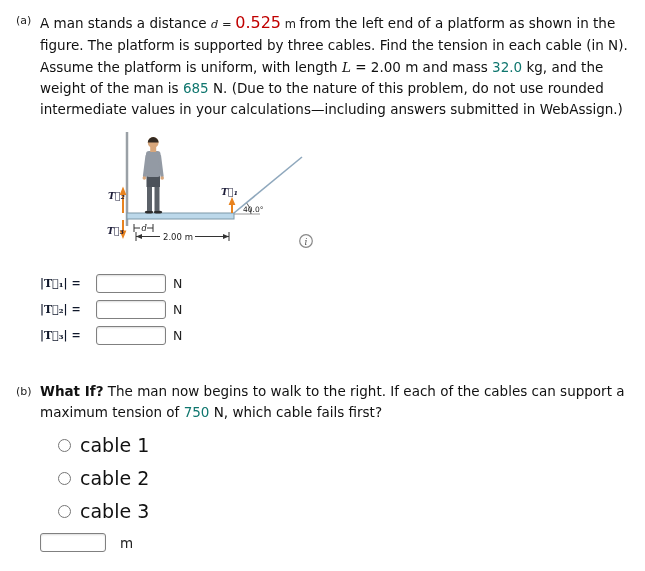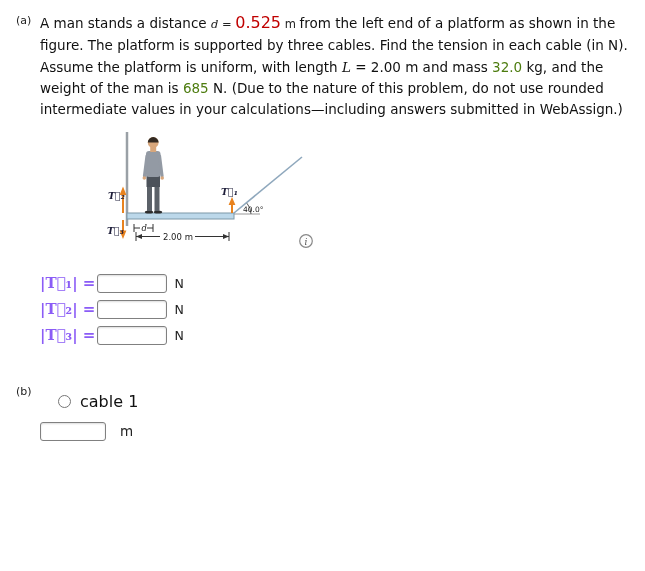--- a/index.html
+++ b/index.html
@@ -6,44 +6,44 @@
   body{
     font-family:"DejaVu Sans","Liberation Sans",sans-serif;
     font-size:13.5px;color:#111;
     width:645px;box-sizing:border-box;
     padding:10px 14px 16px 16px;
   }
   .part{display:flex;margin-bottom:10px;}
   .part-label{flex:0 0 24px;font-size:11px;color:#222;padding-top:4px;}
   .part-body{flex:1;max-width:588px;}
   p.ptext{margin:0 0 4px 0;line-height:1.58;}
-  .val-blue{color:#4d7c0f;}
+  .val-blue{color:#0f766e;}
   .small-var{font-size:11.5px;color:#222;}
   .small-var-italic{font-size:11.5px;font-family:"DejaVu Serif","Liberation Serif",serif;font-style:italic;color:#222;}
   .small-val-red{font-size:16px;color:#c00000;}
   .ital-var{font-family:"DejaVu Serif","Liberation Serif",serif;font-style:italic;}
   .figure{margin:8px 0 12px 56px;}
   .flabel{font-family:"DejaVu Serif","Liberation Serif",serif;font-weight:bold;font-style:italic;font-size:9.5px;fill:#1c1c38;}
   .fdim{font-size:8.5px;fill:#222;font-family:"DejaVu Sans",sans-serif;}
   .answers{margin:10px 0 26px 0;}
   .answer-row{display:flex;align-items:center;margin:7px 0;}
   .ans-label{
     font-family:"DejaVu Serif","Liberation Serif",serif;font-weight:bold;
-    font-size:15px;color:#8b5cf6;min-width:54px;display:inline-block;
+    font-size:11px;color:#0f172a;min-width:54px;display:inline-block;
   }
   .ans-input,.final-input{
     width:62px;height:17px;border:1px solid #808080;border-radius:3px;
     box-shadow:inset 0 1px 2px rgba(0,0,0,.14);margin:0 7px 0 2px;
     font-family:"DejaVu Sans",sans-serif;font-size:12px;padding:0 3px;
   }
   .unit{font-size:12.5px;color:#222;}
   .radio-group{margin:4px 0 10px 18px;}
   .radio-row{display:flex;align-items:center;margin:11px 0;}
   input[type=radio]{width:13px;height:13px;margin:0 9px 0 0;}
-  .radio-label{font-size:16px;color:#111;}
+  .radio-label{font-size:19px;color:#111;}
   .final-row{display:flex;align-items:center;margin-top:10px;}
   .final-input{width:58px;margin-left:0;}
   b{font-weight:bold;}
 </style>
 </head>
 <body>
 
 <div>
 
   <div class="part">
@@ -140,25 +140,34 @@
           <input type="text" class="ans-input" style="">
           <span class="unit">N</span>
         </div>
       </div>
     </div>
   </div>
 
   <div class="part">
     <div class="part-label">(b)</div>
     <div class="part-body">
+      <p class="ptext"><b>What If?</b><span> The man now begins to walk to the right. If each of the cables can support a maximum tension of </span><span class="val-blue">750</span><span> N, which cable fails first?</span></p>
 
       <div class="radio-group">
         <label class="radio-row">
           <input type="radio" name="cable" style="">
           <span class="radio-label">cable 1</span>
+        </label>
+        <label class="radio-row">
+          <input type="radio" name="cable" style="">
+          <span class="radio-label">cable 2</span>
+        </label>
+        <label class="radio-row">
+          <input type="radio" name="cable" style="">
+          <span class="radio-label">cable 3</span>
         </label>
       </div>
 
 
       <div class="final-row">
         <input type="text" class="final-input" style="">
         <span class="unit" style="margin-left:7px;font-size:13.5px;">m</span>
       </div>
     </div>
   </div>

